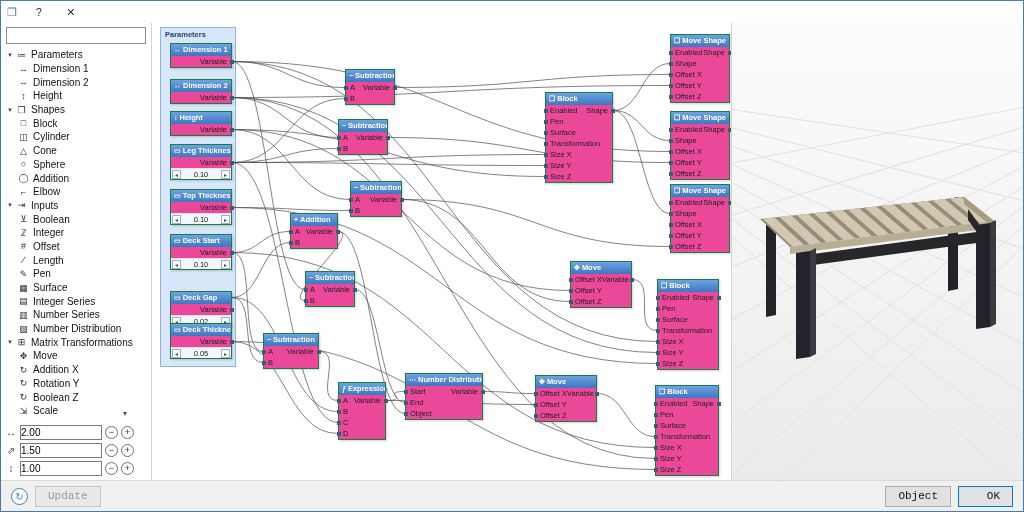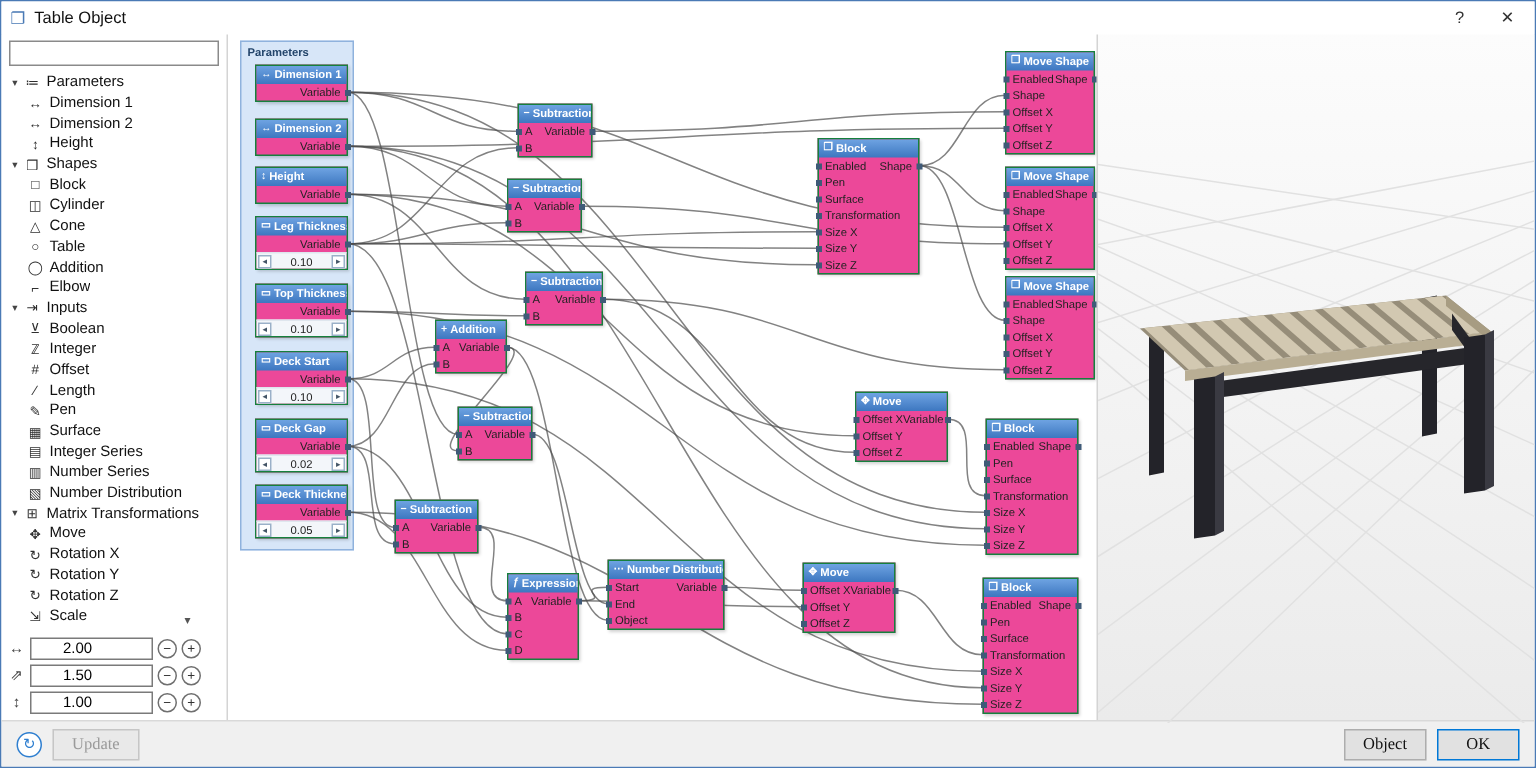--- a/index.html
+++ b/index.html
@@ -18,21 +18,21 @@
   .tree{flex:1;overflow:hidden;margin-top:4px;}
   .tree-row{display:flex;align-items:center;height:13.7px;font-size:10px;color:#111;padding-left:4px;white-space:nowrap;}
   .tree-row.item{padding-left:16px;}
   .tw{width:10px;font-size:7px;color:#444;text-align:center;flex:0 0 10px;}
   .ti{width:13px;font-size:9px;color:#2f2f2f;text-align:center;margin-right:3px;flex:0 0 13px;}
   .tl{overflow:hidden;text-overflow:ellipsis;}
   .tree-scroll{position:absolute;right:24px;bottom:62px;font-size:8px;color:#555;}
   .fields{flex:0 0 56px;padding:2px 4px 4px 4px;display:flex;flex-direction:column;gap:2px;}
   .frow{display:flex;align-items:center;height:16px;gap:3px;}
   .fic{width:12px;font-size:10px;color:#444;text-align:center;}
-  .finput{width:82px;height:15px;border:1px solid #7a7a7a;font-size:10px;padding:0 21px;font-family:inherit;}
+  .finput{width:82px;height:15px;border:1px solid #7a7a7a;font-size:10px;padding:0 0;font-family:inherit;}
   .fbtn{width:13px;height:13px;border:1px solid #6f6f6f;border-radius:50%;font-size:9px;line-height:11px;text-align:center;color:#333;background:#fff;}
   
   .canvas{flex:1;position:relative;background:#fff;overflow:hidden;}
   .pgroup{position:absolute;left:8px;top:4px;width:76px;height:340px;background:rgba(205,224,246,0.8);border:1px solid #8fb2dd;z-index:0;}
   .pglabel{font-size:7.5px;font-weight:bold;color:#23456b;padding:2px 0 0 4px;}
   .wires{position:absolute;left:0;top:0;z-index:1;}
   .wire{fill:none;stroke:#4d4d4d;stroke-width:1;opacity:.7;}
   .nodelayer{position:absolute;inset:0;z-index:2;pointer-events:none;}
   .node{position:absolute;background:#ec4899;border:1px solid #15803d;font-size:7.5px;box-shadow:1px 1px 2px rgba(0,0,0,.18);pointer-events:auto;}
   .nhead{height:12px;line-height:12px;background:linear-gradient(#6ea3e2,#3d77c0);color:#fff;font-weight:bold;padding:0 3px;display:flex;gap:2px;align-items:center;white-space:nowrap;overflow:hidden;}
@@ -45,32 +45,31 @@
   .pin.pl{left:-2.5px;}
   .pin.pr{right:-2.5px;}
   .vrow{justify-content:space-between;border-top:1px solid #dfe6ee;background:#f3f6fa;padding:0 1px;}
   .sp{width:9px;height:9px;border:1px solid #9ab0c8;background:#fff;font-size:6px;line-height:8px;text-align:center;color:#456;}
   .nval{font-size:7.5px;}
   
   .preview{flex:0 0 292px;border-left:1px solid #d4d4d4;position:relative;background:linear-gradient(#fcfcfc,#ebebeb);}
   
   .footer{flex:0 0 31px;border-top:1px solid #d9d9d9;background:#f0f0f0;display:flex;align-items:center;padding:0 10px;gap:7px;}
   .fbtn-round{width:17px;height:17px;border-radius:50%;border:1px solid #2f7fd0;color:#2f7fd0;font-size:10px;line-height:15px;text-align:center;background:#fff;}
-  .btn{height:21px;min-width:55px;border:1px solid #adadad;background:#e1e1e1;font-size:11px;color:#111;padding:0 12px;font-family:Liberation Serif, serif;}
+  .btn{height:21px;min-width:55px;border:1px solid #adadad;background:#e1e1e1;font-size:11px;color:#111;padding:0 12px;font-family:Liberation Mono, monospace;text-align:right;}
   .btn.disabled{color:#9a9a9a;background:#e9e9e9;border-color:#c6c6c6;}
   .btn.ok{border:1px solid #0078d7;}
   .spacer{flex:1;}
 </style>
 </head>
 <body>
 
 <div class="window">
   <div class="titlebar">
     <span class="tb-icon">❐</span>
-    <span class="tb-title">Table Object</span>
     <span class="tb-btn">?</span>
     <span class="tb-btn">✕</span>
   </div>
 
   <div class="main">
     <div class="sidebar">
       <input class="search" value="" style="">
       <div class="tree">
           <div class="tree-row cat">
             <span class="tw">▾</span>
@@ -101,21 +100,21 @@
           <div class="tree-row item">
             <span class="ti">◫</span>
             <span class="tl">Cylinder</span>
           </div>
           <div class="tree-row item">
             <span class="ti">△</span>
             <span class="tl">Cone</span>
           </div>
           <div class="tree-row item">
             <span class="ti">○</span>
-            <span class="tl">Table</span>
+            <span class="tl">Sphere</span>
           </div>
           <div class="tree-row item">
             <span class="ti">◯</span>
             <span class="tl">Addition</span>
           </div>
           <div class="tree-row item">
             <span class="ti">⌐</span>
             <span class="tl">Elbow</span>
           </div>
           <div class="tree-row cat">
@@ -163,29 +162,29 @@
             <span class="tw">▾</span>
             <span class="ti">⊞</span>
             <span class="tl">Matrix Transformations</span>
           </div>
           <div class="tree-row item">
             <span class="ti">✥</span>
             <span class="tl">Move</span>
           </div>
           <div class="tree-row item">
             <span class="ti">↻</span>
-            <span class="tl">Rotation X</span>
+            <span class="tl">Addition X</span>
           </div>
           <div class="tree-row item">
             <span class="ti">↻</span>
             <span class="tl">Rotation Y</span>
           </div>
           <div class="tree-row item">
             <span class="ti">↻</span>
-            <span class="tl">Rotation Z</span>
+            <span class="tl">Boolean Z</span>
           </div>
           <div class="tree-row item">
             <span class="ti">⇲</span>
             <span class="tl">Scale</span>
           </div>
         </div>
       <span class="tree-scroll">▾</span>
       <div class="fields">
           <div class="frow">
             <span class="fic">↔</span>
@@ -325,21 +324,21 @@
             <div class="nrow">
               <span class="nout">Variable</span>
               <i class="pin pr"></i>
             </div>
             <div class="nrow vrow">
               <span class="sp">◂</span>
               <span class="nval">0.10</span>
               <span class="sp">▸</span>
             </div>
           </div>
-          <div class="node" style="left: 18px; top: 256px; width: 62px;">
+          <div class="node" style="left: 18px; top: 268px; width: 62px;">
             <div class="nhead">
               <span class="nico">▭</span>
               <span class="ntitle">Deck Gap</span>
             </div>
             <div class="nrow">
               <span class="nout">Variable</span>
               <i class="pin pr"></i>
             </div>
             <div class="nrow vrow">
               <span class="sp">◂</span>

